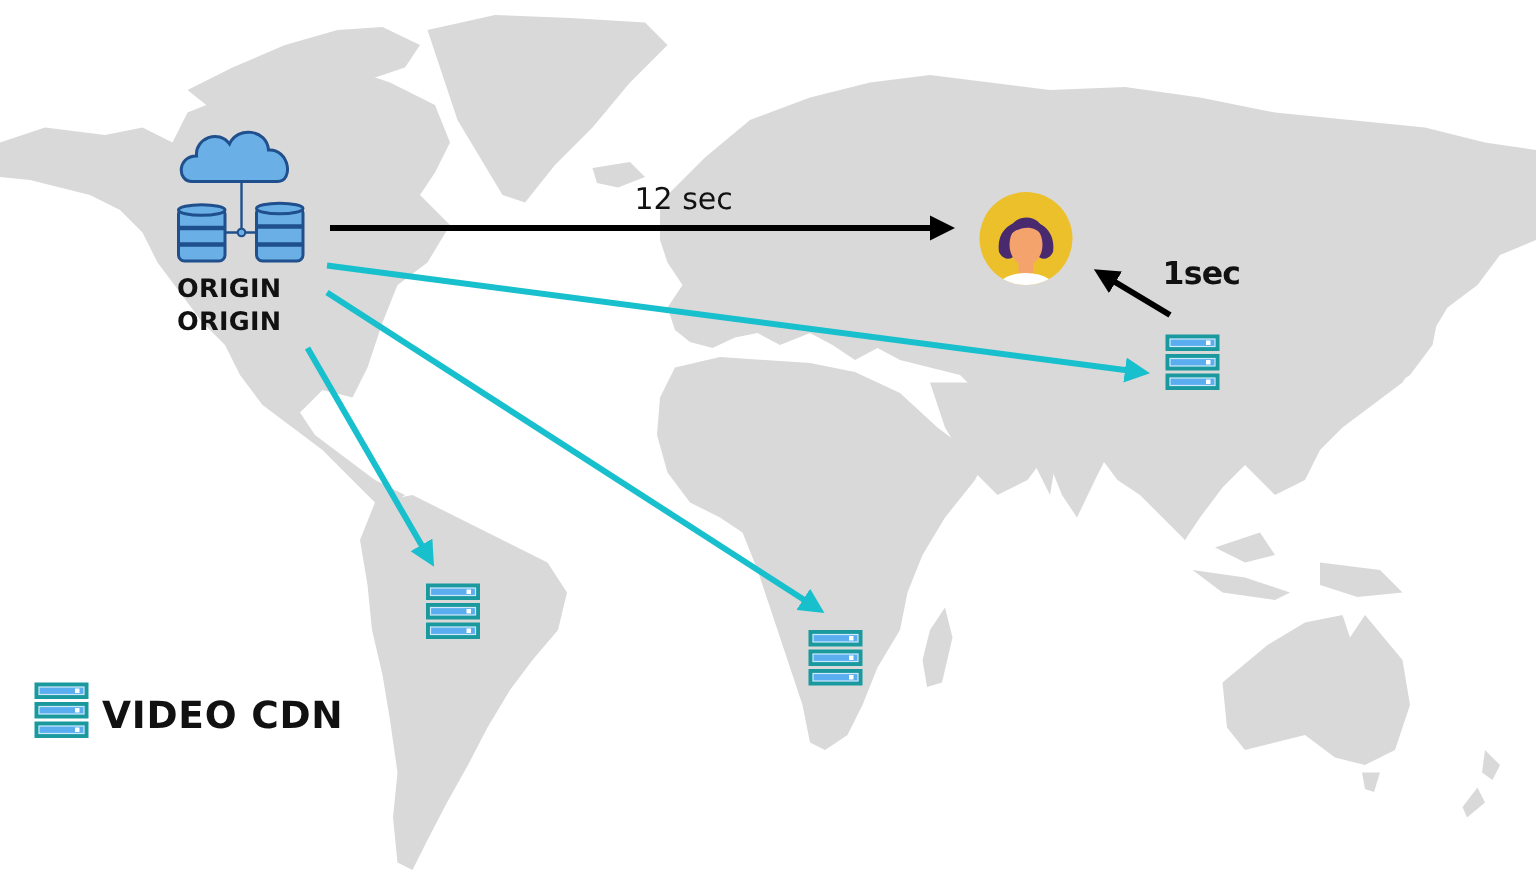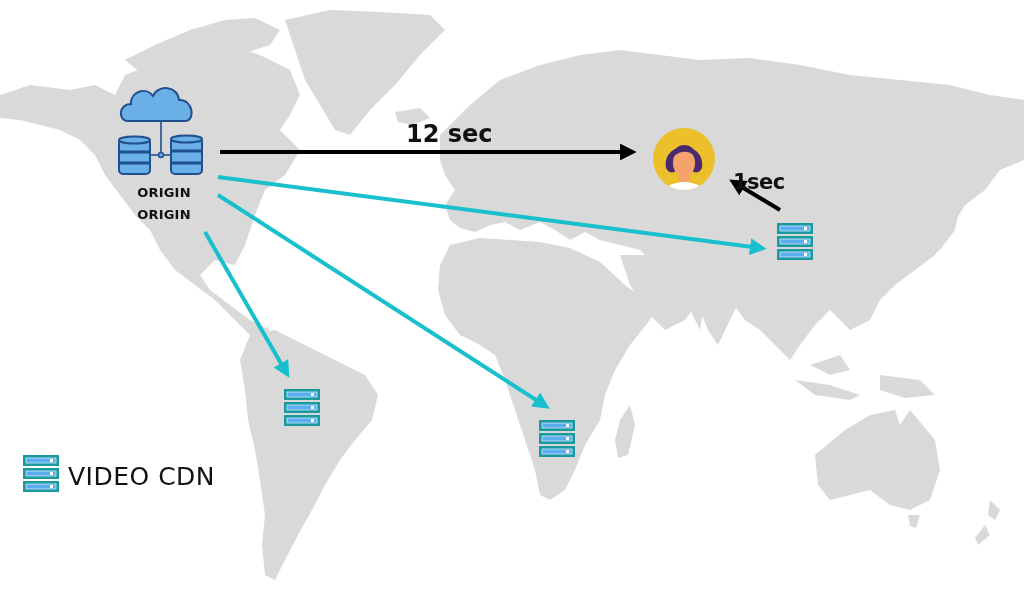--- a/index.html
+++ b/index.html
@@ -1,22 +1,22 @@
 <!DOCTYPE html>
 <html><head>
   <meta charset="utf-8">
   <style>
     html, body { margin: 0; padding: 0; background: #ffffff; }
     body { width: 1024px; height: 593px; overflow: hidden; position: relative; font-family: "Liberation Sans", "DejaVu Sans", sans-serif; }
     #stage { position: absolute; left: 0; top: 0; width: 1024px; height: 593px; }
     .lbl { position: absolute; font-family: "DejaVu Sans", "Liberation Sans", sans-serif; color: #111; white-space: nowrap; }
-    .origin-label { left: 118px; top: 182px; width: 92px; text-align: center; font-size: 13px; line-height: 22px; font-weight: bold; letter-spacing: 0.2px; }
-    .time-main { left: 406px; top: 120px; font-size: 24px; font-weight: bold; }
-    .time-cdn { left: 733px; top: 170px; font-size: 21px; font-weight: bold; letter-spacing: -0.5px; }
-    .legend-label { left: 68px; top: 462px; font-size: 25px; font-weight: normal; letter-spacing: 0.5px; }
+    .origin-label { left: 118px; top: 182px; width: 92px; text-align: left; font-size: 17px; line-height: 22px; font-weight: bold; letter-spacing: 0.2px; }
+    .time-main { left: 423px; top: 120px; font-size: 20px; font-weight: normal; }
+    .time-cdn { left: 775px; top: 170px; font-size: 21px; font-weight: bold; letter-spacing: -0.5px; }
+    .legend-label { left: 68px; top: 462px; font-size: 25px; font-weight: bold; letter-spacing: 0.5px; }
   </style>
 </head>
 <body>
 
 <div id="stage">
   <svg width="1024" height="593" viewBox="0 0 1024 593" xmlns="http://www.w3.org/2000/svg">
     <defs>
       <marker id="arrCyan" viewBox="0 0 10 10" refX="6" refY="5" markerWidth="4.2" markerHeight="4.2" orient="auto">
         <path d="M0,0 L10,5 L0,10 Z" fill="#18bfcc"></path>
       </marker>

